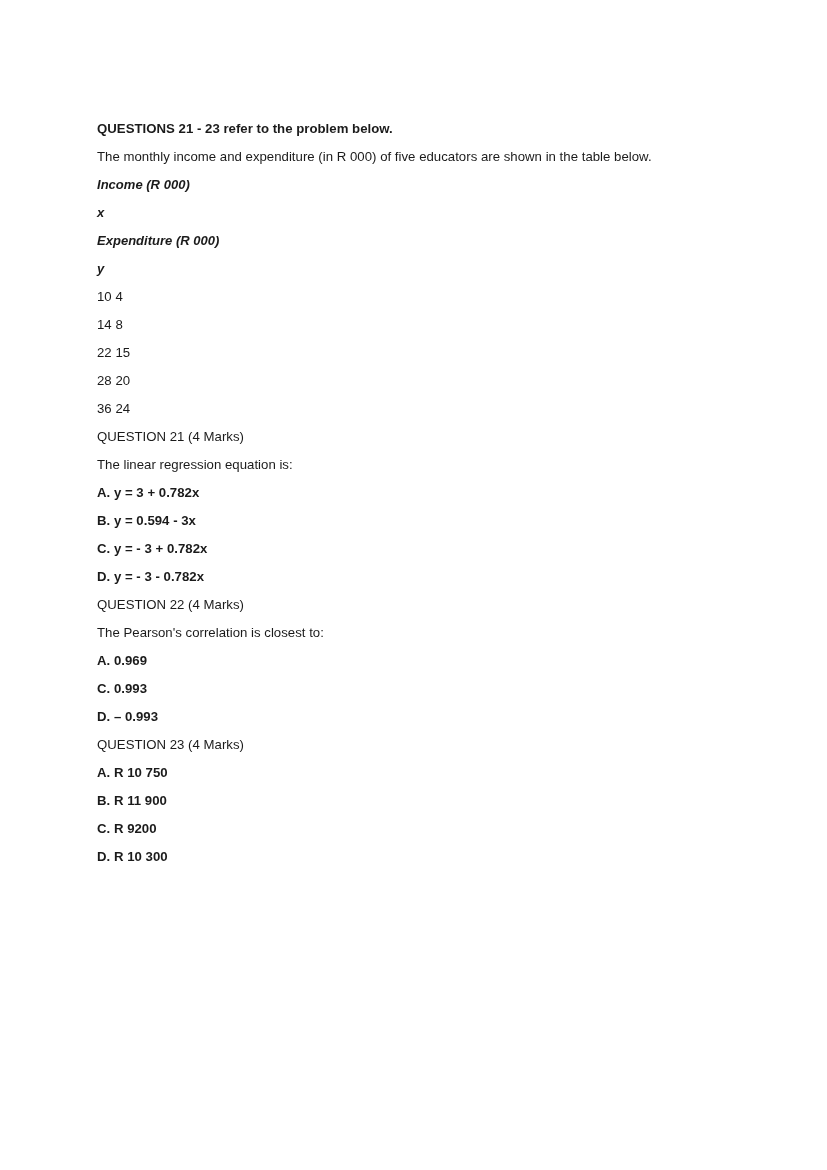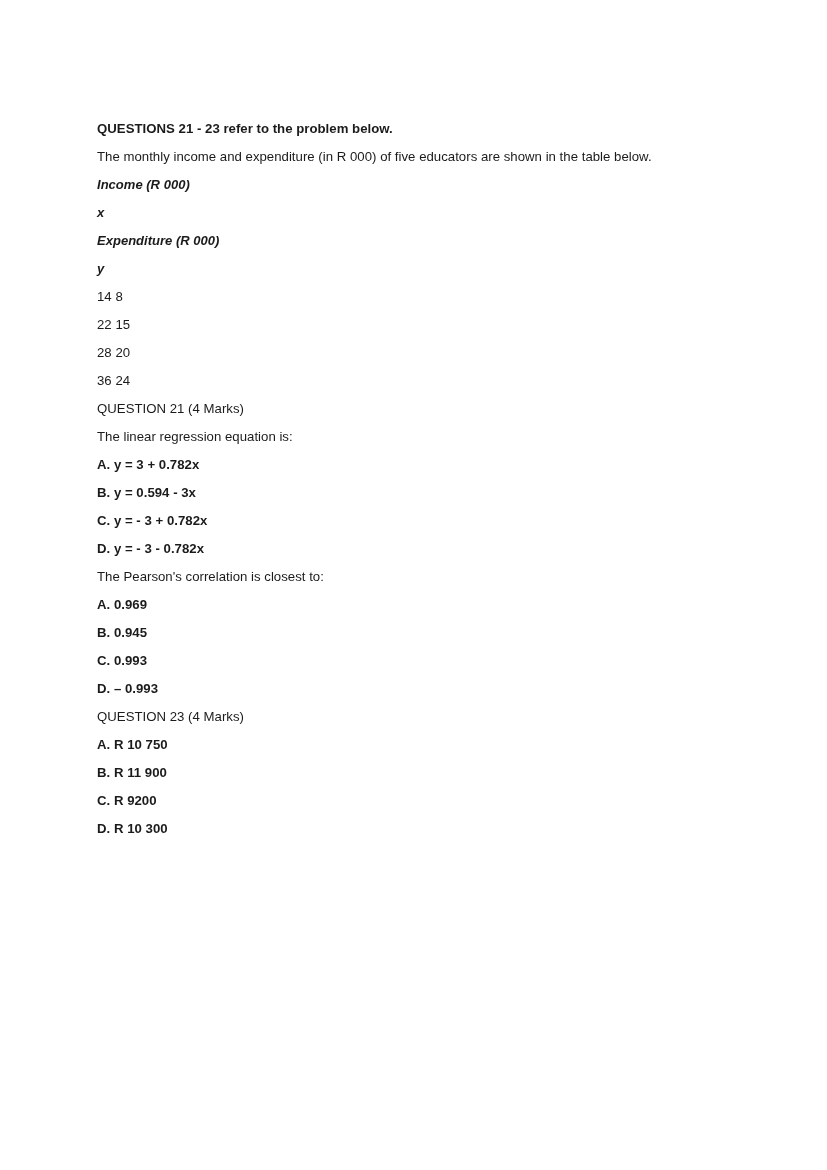--- a/index.html
+++ b/index.html
@@ -74,35 +74,36 @@
     <div class="line body-text">The monthly income and expenditure (in R 000) of five educators are shown in the table below.</div>
 
     <div class="line col-header">Income (R 000)</div>
 
     <div class="line col-header">x</div>
 
     <div class="line col-header">Expenditure (R 000)</div>
 
     <div class="line col-header">y</div>
 
+    <div class="line data-row">10 4</div>
     <div class="line data-row">14 8</div>
     <div class="line data-row">22 15</div>
     <div class="line data-row">28 20</div>
     <div class="line data-row">36 24</div>
 
     <div class="line q-heading">QUESTION 21 (4 Marks)</div>
     <div class="line body-text">The linear regression equation is:</div>
     <div class="line option">A. y = 3 + 0.782x</div>
     <div class="line option">B. y = 0.594 - 3x</div>
     <div class="line option">C. y = - 3 + 0.782x</div>
     <div class="line option">D. y = - 3 - 0.782x</div>
 
+    <div class="line q-heading">QUESTION 22 (4 Marks)</div>
     <div class="line body-text">The Pearson's correlation is closest to:</div>
     <div class="line option">A. 0.969</div>
-    <div class="line option">B. 0.945</div>
     <div class="line option">C. 0.993</div>
     <div class="line option">D. – 0.993</div>
 
     <div class="line q-heading">QUESTION 23 (4 Marks)</div>
     <div class="line option">A. R 10 750</div>
     <div class="line option">B. R 11 900</div>
     <div class="line option">C. R 9200</div>
     <div class="line option">D. R 10 300</div>
 
   </div>

